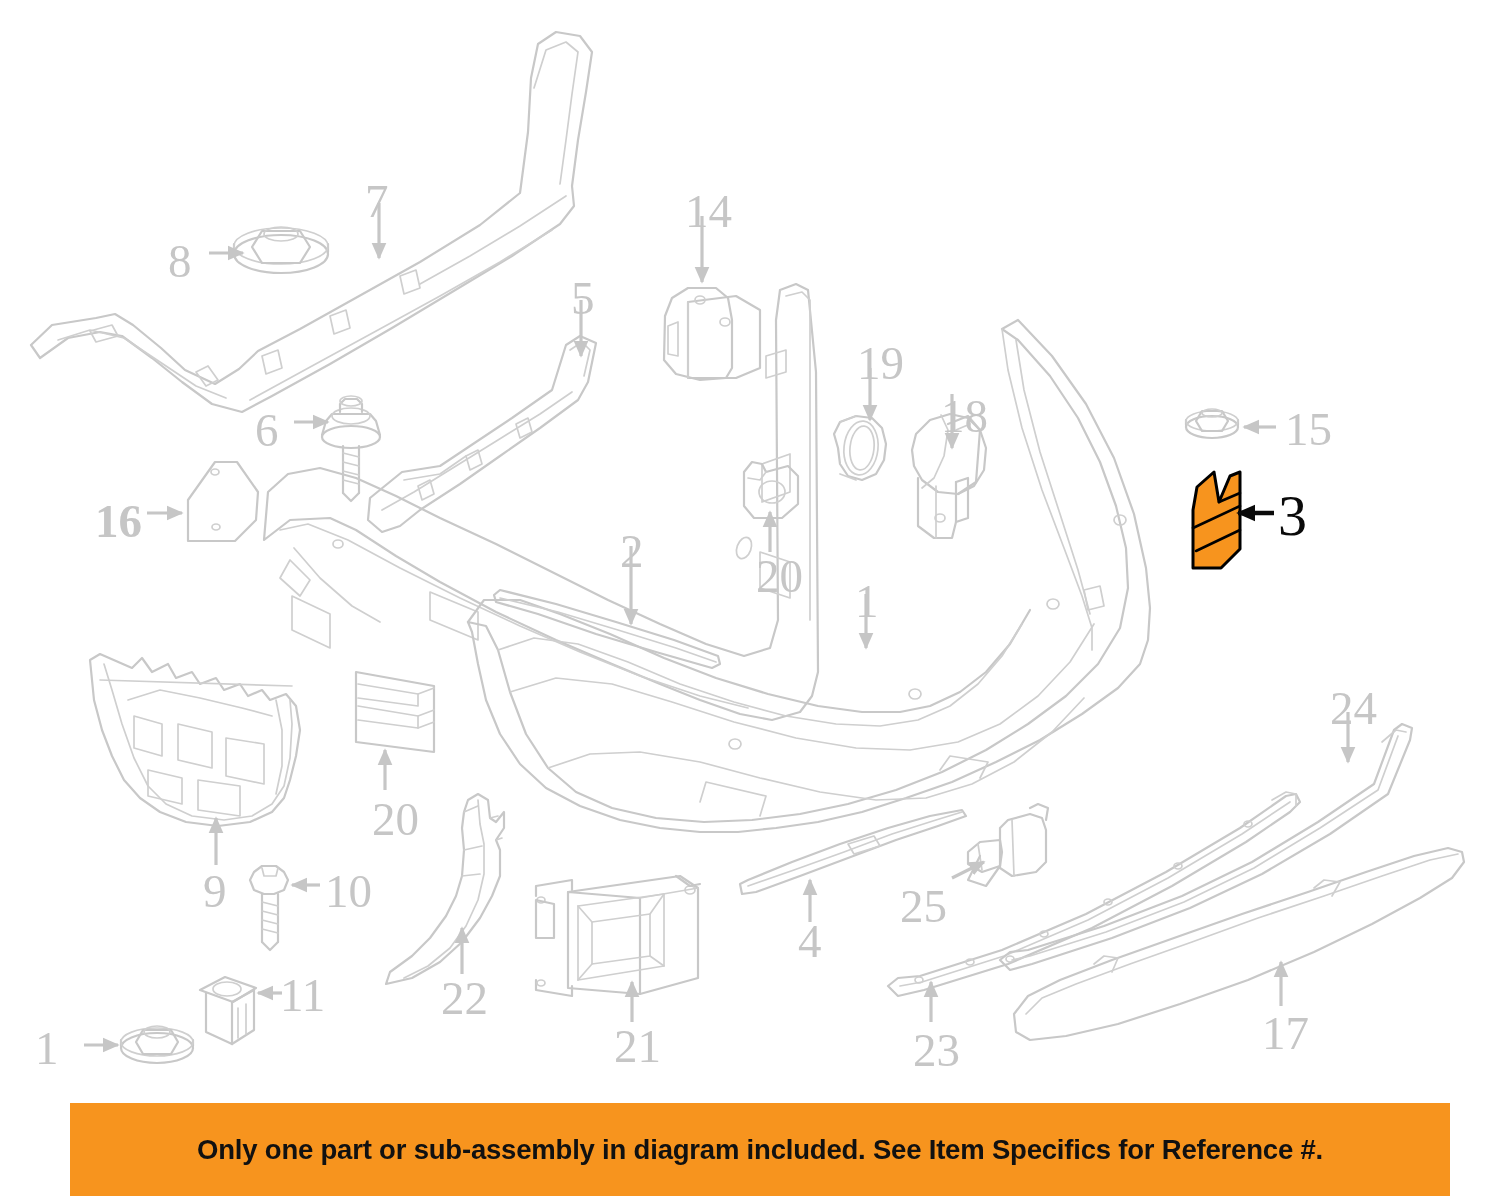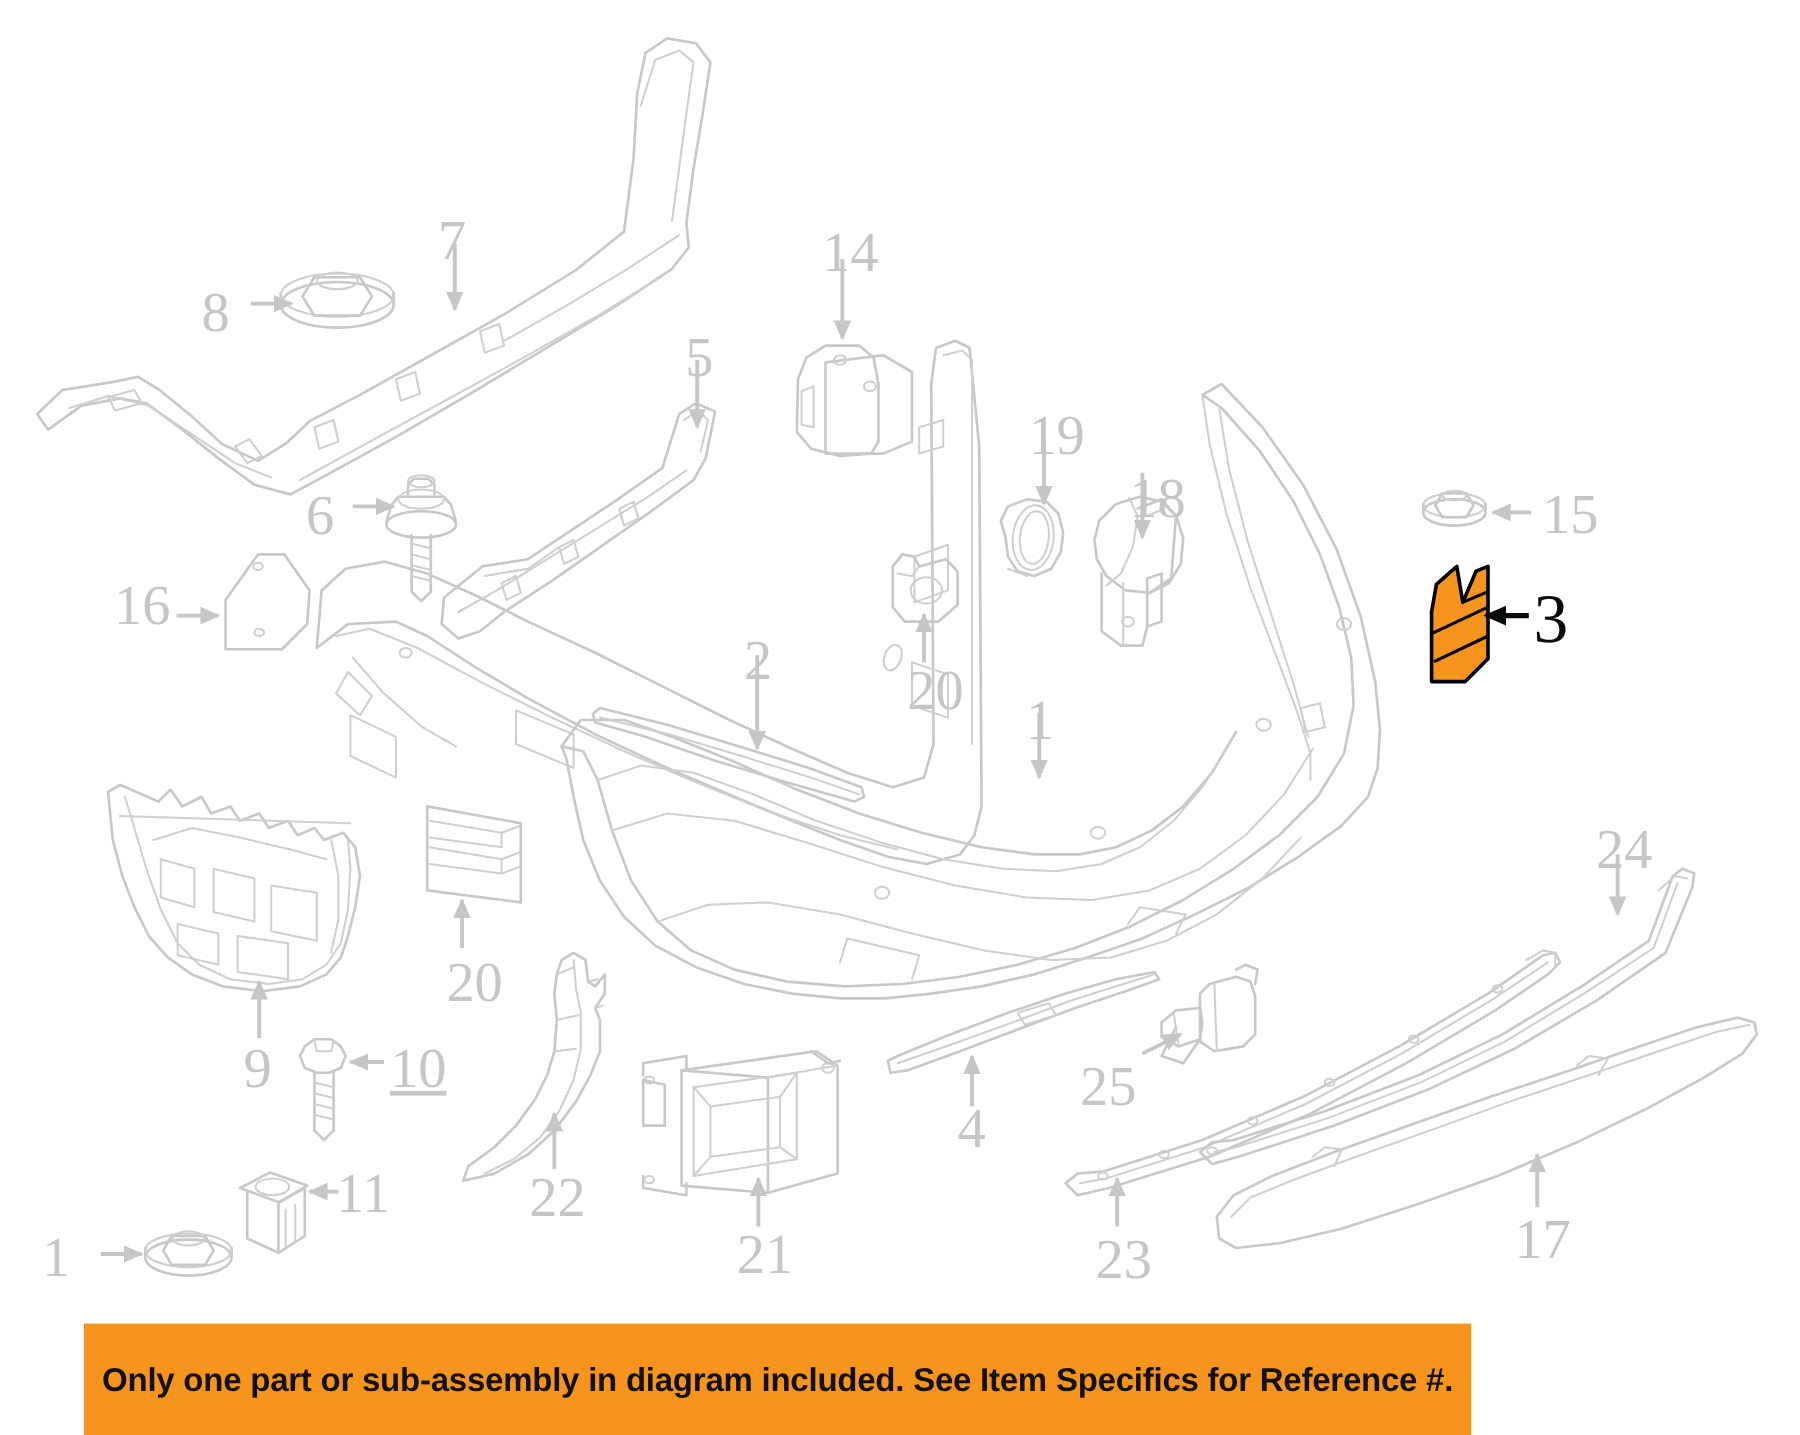--- a/index.html
+++ b/index.html
@@ -22,21 +22,21 @@
     position: absolute;
     left: 0;
     top: 0;
     width: 1500px;
     height: 1196px;
   }
   .disclaimer-banner {
     position: absolute;
     left: 70px;
     top: 1103px;
-    width: 1156px;
+    width: 1380px;
     height: 93px;
     background: #f7941e;
     display: flex;
     flex-direction: column;
     align-items: center;
     justify-content: center;
     box-sizing: border-box;
   }
   .disclaimer-line {
     font-family: "Liberation Sans", sans-serif;
@@ -454,27 +454,27 @@
   <div>
     <div class="callout" style="left:855px;  top:578px;">1</div>
     <div class="callout" style="left:620px;  top:528px;">2</div>
     <div class="callout highlighted" style="left:1278px; top:487px;">3</div>
     <div class="callout" style="left:798px;  top:918px;">4</div>
     <div class="callout" style="left:571px;  top:275px;">5</div>
     <div class="callout" style="left:255px;  top:407px;">6</div>
     <div class="callout" style="left:365px;  top:178px;">7</div>
     <div class="callout" style="left:168px;  top:238px;">8</div>
     <div class="callout" style="left:203px;  top:868px;">9</div>
-    <div class="callout" style="left:325px;  top:868px;text-decoration:underline;">10</div>
+    <div class="callout" style="left:325px;  top:868px;">10</div>
     <div class="callout" style="left:280px;  top:972px;">11</div>
     <div class="callout" style="left:35px;   top:1025px;">1</div>
     <div class="callout" style="left:372px;  top:796px;">20</div>
     <div class="callout" style="left:685px;  top:188px;">14</div>
     <div class="callout" style="left:1285px; top:406px;">15</div>
-    <div class="callout" style="left:95px;   top:482px;">16</div>
+    <div class="callout" style="left:95px;   top:498px;font-weight:bold;">16</div>
     <div class="callout" style="left:1262px; top:1010px;">17</div>
     <div class="callout" style="left:941px;  top:367px;margin-top:26px;">18</div>
     <div class="callout" style="left:857px;  top:340px;">19</div>
     <div class="callout" style="left:756px;  top:553px;">20</div>
     <div class="callout" style="left:614px;  top:1023px;">21</div>
     <div class="callout" style="left:441px;  top:975px;">22</div>
     <div class="callout" style="left:913px;  top:1027px;">23</div>
     <div class="callout" style="left:1330px; top:685px;">24</div>
     <div class="callout" style="left:900px;  top:883px;">25</div>
   </div>

